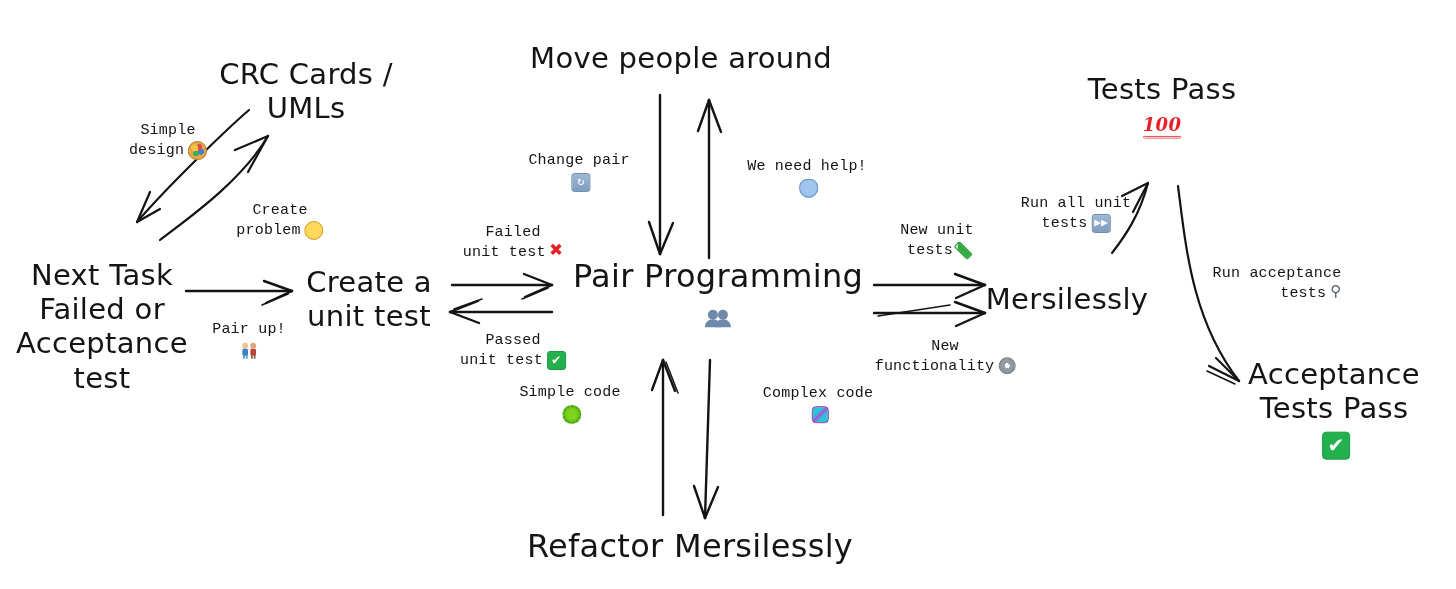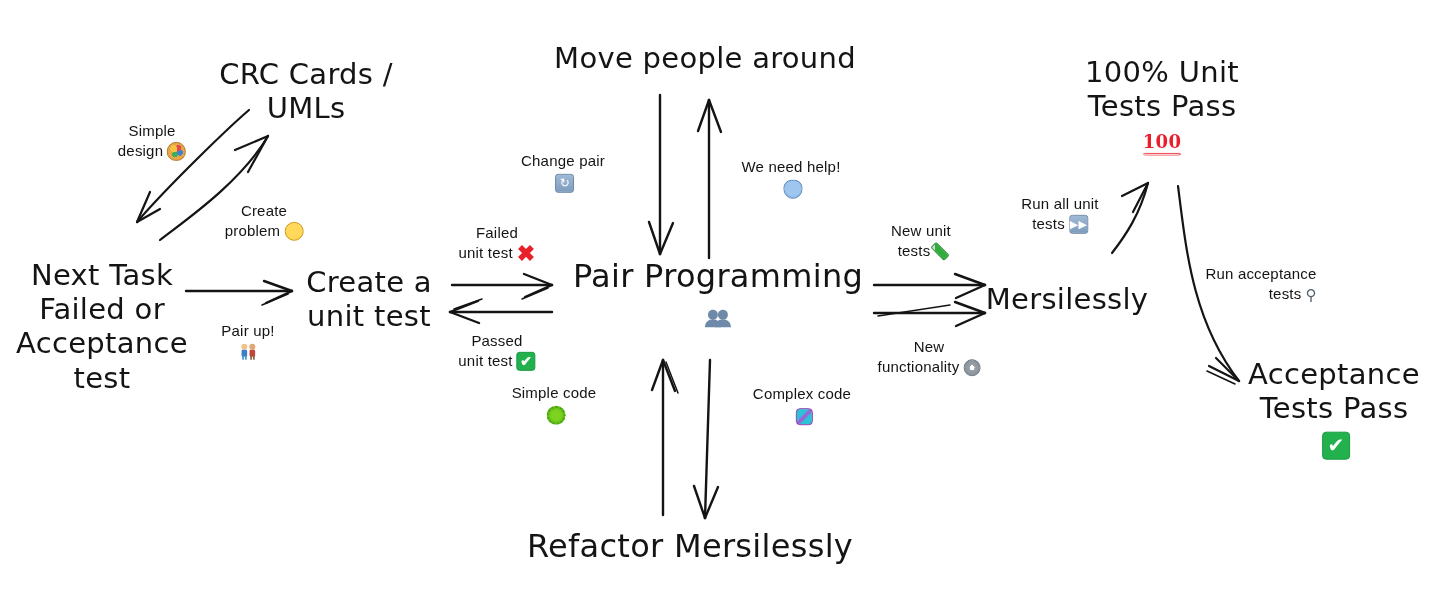--- a/index.html
+++ b/index.html
@@ -35,27 +35,28 @@
     letter-spacing: 0.3px;
     white-space: nowrap;
     transform: translate(-50%, -50%);
   }
   .node .ln { display: block; }
   .node-lg { font-size: 29px; }
   .node-xl { font-size: 32px; }
   .label {
     position: absolute;
     text-align: center;
-    font-family: Liberation Sans, sans-serif;
+    font-family: Liberation Mono, monospace;
     font-size: 15px;
     color: #141414;
     line-height: 1.32;
     letter-spacing: 0.2px;
     white-space: nowrap;
     transform: translate(-50%, -50%);
+    margin-left: 16px;
   }
   .label .ln { display: block; }
   .emoji-row {
     display: block;
     margin-top: 2px;
   }
   
   .chip {
     display: inline-block;
     vertical-align: middle;
@@ -154,20 +155,21 @@
     color: #55606a;
     font-size: 15px;
     line-height: 15px;
   }
   .chip-hundred {
     background: transparent;
     border: none;
     width: auto; height: auto;
     color: #e8202a;
     font-family: "DejaVu Serif", serif;
+    font-style: italic;
     font-weight: bold;
     font-size: 18px;
     line-height: 20px;
     border-bottom: 3px double #e8202a;
     padding-bottom: 1px;
     margin-left: 0;
   }
   .chip-people-svg { display:inline-block; vertical-align: middle; }
 </style>
 </head>
@@ -275,21 +277,21 @@
   <div class="node node-lg" style="left:306px; top:91px;">
     <span class="ln">CRC Cards /</span>
     <span class="ln">UMLs</span>
   </div>
 
   <div class="node node-lg" style="left:369px; top:299px;">
     <span class="ln">Create a</span>
     <span class="ln">unit test</span>
   </div>
 
-  <div class="node node-lg" style="left:681px; top:58px;margin-left:24px;">
+  <div class="node node-lg" style="left:681px; top:58px;">
     <span class="ln">Move people around</span>
   </div>
 
   <div class="node node-xl" style="left:718px; top:297px;">
     <span class="ln">Pair Programming</span>
     <span class="emoji-row">
       <svg class="chip-people-svg" width="30" height="20" viewBox="0 0 30 20" aria-hidden="true">
         <circle cx="10" cy="6.5" r="5" fill="#6f8aa8"></circle>
         <circle cx="20" cy="6.5" r="5" fill="#6f8aa8"></circle>
         <path d="M2 19c0-5 3.6-8 8-8s8 3 8 8z" fill="#6f8aa8"></path>
@@ -300,21 +302,20 @@
 
   <div class="node node-xl" style="left:690px; top:547px;">
     <span class="ln">Refactor Mersilessly</span>
   </div>
 
   <div class="node node-lg" style="left:1067px; top:299px;">
     <span class="ln">Mersilessly</span>
   </div>
 
   <div class="node node-lg" style="left:1162px; top:107px;">
-    <span class="ln">100% Unit</span>
     <span class="ln">Tests Pass</span>
     <span class="emoji-row">
       <span class="chip chip-hundred">100</span>
     </span>
   </div>
 
   <div class="node node-lg" style="left:1334px; top:409px;">
     <span class="ln">Acceptance</span>
     <span class="ln">Tests Pass</span>
     <span class="emoji-row">
@@ -325,21 +326,21 @@
   <div class="label" style="left:152px; top:141px;">
     <span class="ln">Simple</span>
     <span class="ln"><span>design</span><span class="chip chip-palette"></span></span>
   </div>
 
   <div class="label" style="left:264px; top:221px;">
     <span class="ln">Create</span>
     <span class="ln"><span>problem</span><span class="chip chip-think"></span></span>
   </div>
 
-  <div class="label" style="left:248px; top:343px;">
+  <div class="label" style="left:233px; top:343px;">
     <span class="ln">Pair up!</span>
     <span class="emoji-row">
       <svg width="22" height="18" viewBox="0 0 22 18" aria-hidden="true">
         <circle cx="7" cy="4" r="3" fill="#f2c28b"></circle>
           <rect x="4.2" y="7" width="5.6" height="7" rx="1.4" fill="#3d7fc1"></rect>
           <rect x="4.8" y="13" width="1.8" height="4" fill="#4a9ad4"></rect>
           <rect x="7.6" y="13" width="1.8" height="4" fill="#4a9ad4"></rect>
         <circle cx="15" cy="4" r="3" fill="#e0a876"></circle>
           <rect x="12.2" y="7" width="5.6" height="7" rx="1.4" fill="#c1443d"></rect>
           <rect x="12.8" y="13" width="1.8" height="4" fill="#8a6a4a"></rect>

